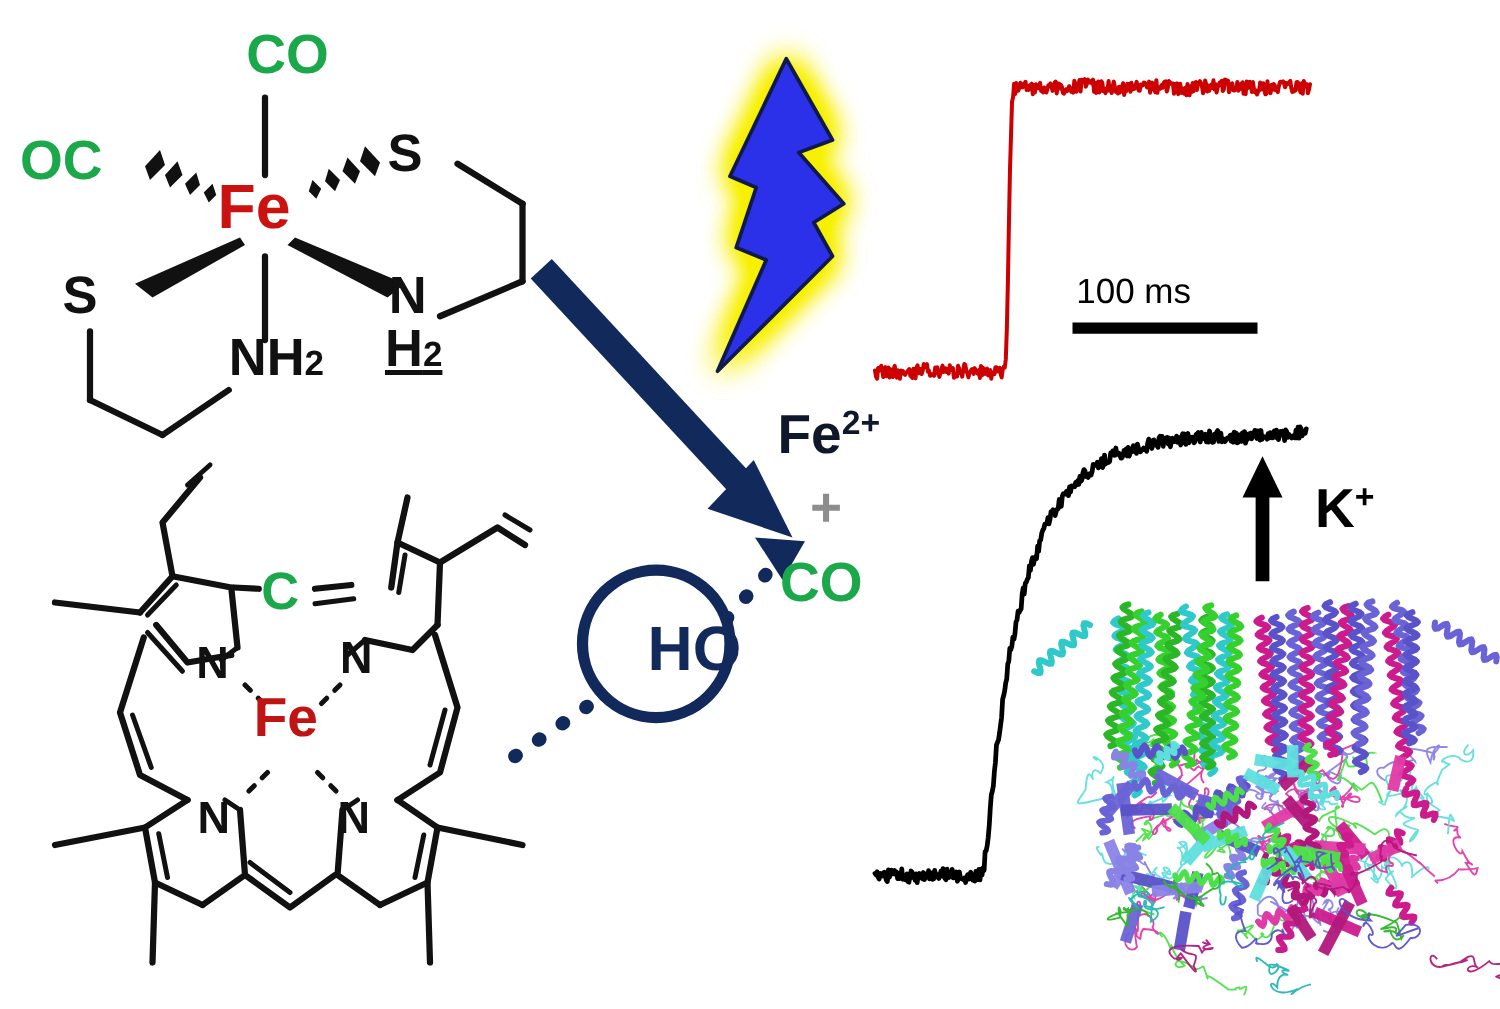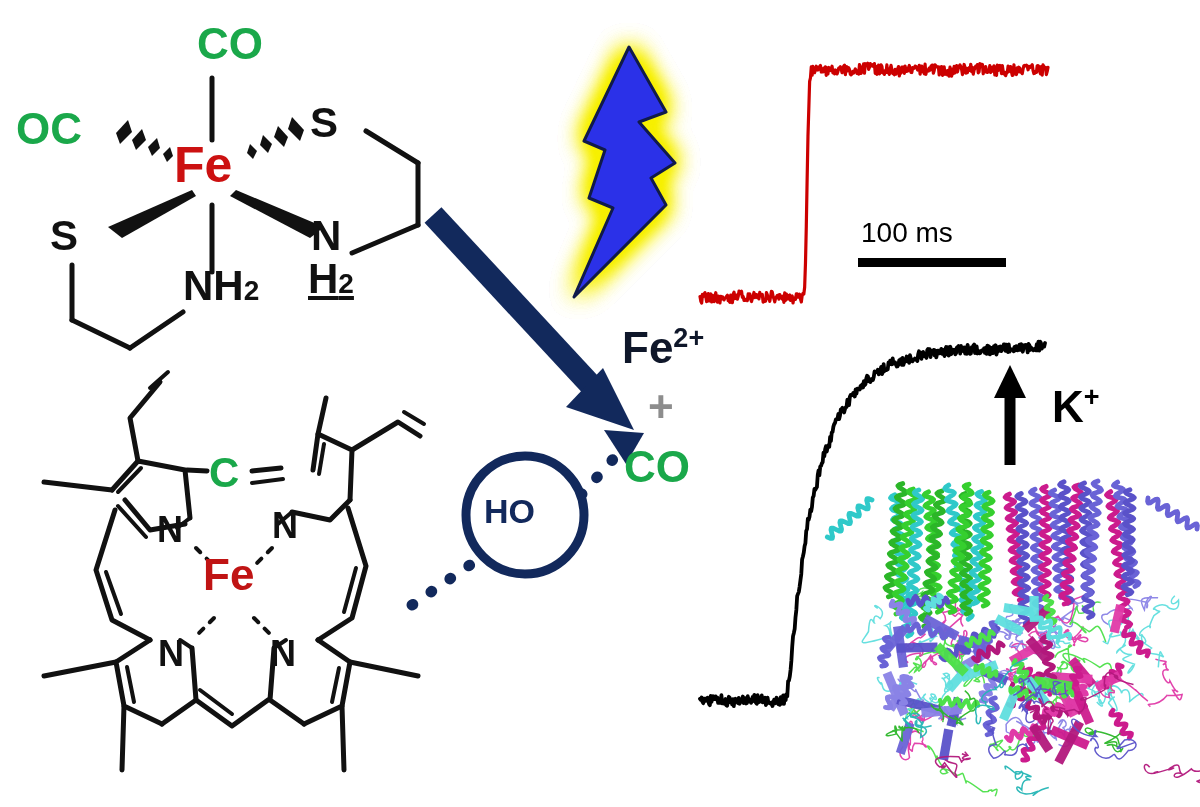--- a/index.html
+++ b/index.html
@@ -15,21 +15,21 @@
   .sub{font-size:28px;vertical-align:baseline;}
   .fe2p{color:#0f172a;font-size:44px;}
   .supp{font-size:27px;vertical-align:super;}
   .plusgray{color:#8d8d8d;font-size:44px;}
   .co-prod{color:#1aa84a;font-size:44px;}
   .heme-c{color:#1aa84a;font-size:42px;}
   .heme-fe{color:#c01414;font-size:44px;}
   .heme-n{color:#111;font-size:36px;}
   .scalebar-text{color:#000;font-size:28px;font-weight:normal;}
   .kplus{color:#000;font-size:44px;}
-  .ho-text{color:#12295c;font-size:34px;}
+  .ho-text{color:#12295c;font-size:50px;margin-left:34px;}
 </style>
 </head>
 <body>
 
 <div id="stage">
 
   <svg class="layer" viewBox="0 0 1200 807">
     <defs>
       <filter id="boltGlow" x="-70%" y="-70%" width="240%" height="240%">
         <feGaussianBlur in="SourceGraphic" stdDeviation="13" result="b"></feGaussianBlur>

